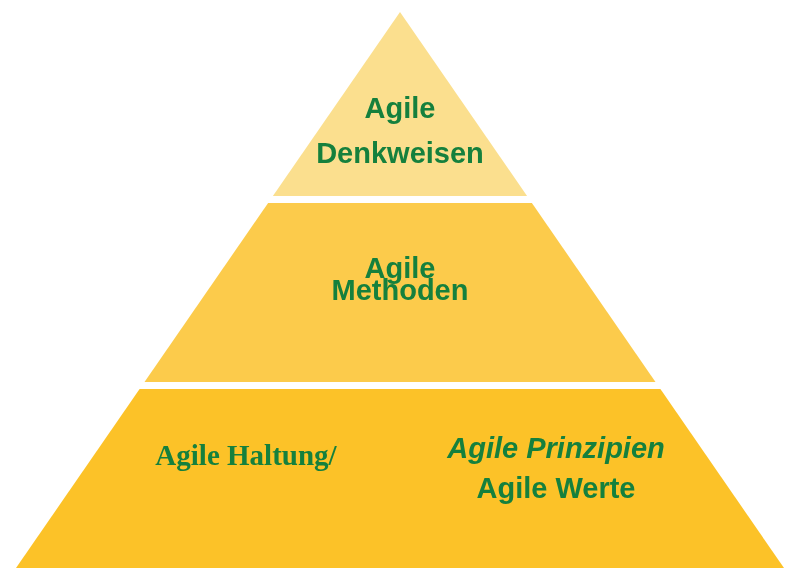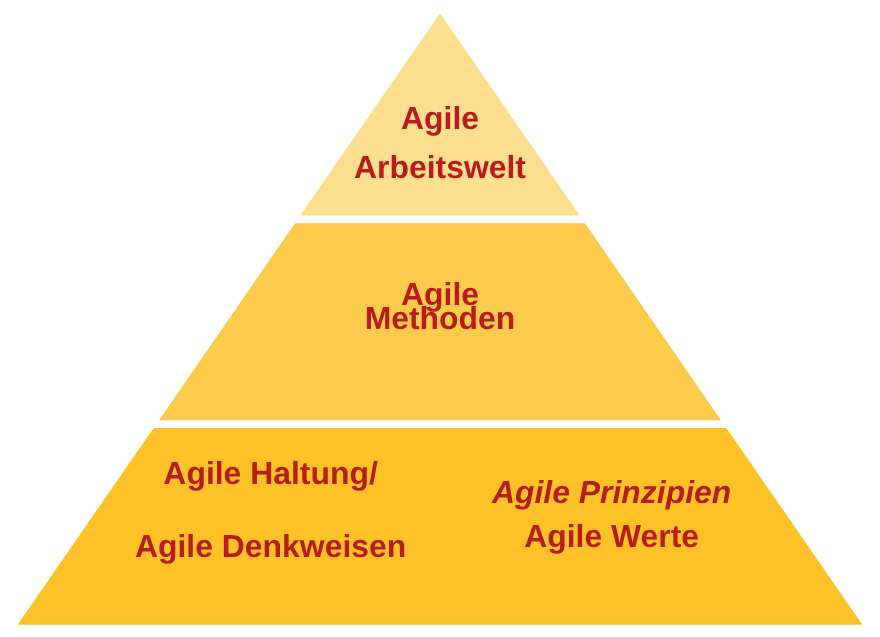--- a/index.html
+++ b/index.html
@@ -19,41 +19,40 @@
     position: absolute;
     left: 0;
     top: 0;
   }
   .label {
     position: absolute;
     text-align: center;
     font-weight: 700;
     font-size: 29px;
     line-height: 1.15;
-    color: #b91c1c;
+    color: #15803d;
     white-space: nowrap;
     user-select: none;
   }
 </style>
 </head>
 <body>
 
 <div class="canvas">
 
   <svg width="800" height="579" viewBox="0 0 800 579" aria-hidden="true">
     <polygon points="400,12 272.9,196 527.1,196" fill="#fbdf8e"></polygon>
     <polygon points="268.1,203 531.9,203 655.5,382 144.5,382" fill="#fccb4b"></polygon>
     <polygon points="139.6,389 660.4,389 784,568 16,568" fill="#fcc228"></polygon>
   </svg>
 
   <div class="label" style="left:250px; top:92px;  width:300px;">Agile</div>
-  <div class="label" style="left:250px; top:137px; width:300px;">Arbeitswelt</div>
+  <div class="label" style="left:250px; top:137px; width:300px;">Denkweisen</div>
 
   <div class="label" style="left:250px; top:252px; width:300px;">Agile</div>
   <div class="label" style="left:250px; top:274px; width:300px;">Methoden</div>
 
-  <div class="label" style="left:91px;  top:415px; width:310px;">Agile Haltung/</div>
-  <div class="label" style="left:91px;  top:481px; width:310px;">Agile Denkweisen</div>
+  <div class="label" style="left:91px;  top:439px; width:310px;font-family:Liberation Serif, serif;">Agile Haltung/</div>
 
   <div class="label" style="left:401px; top:432px; width:310px;font-style:italic;">Agile Prinzipien</div>
   <div class="label" style="left:401px; top:472px; width:310px;">Agile Werte</div>
 
 </div>
 
 </body></html>

